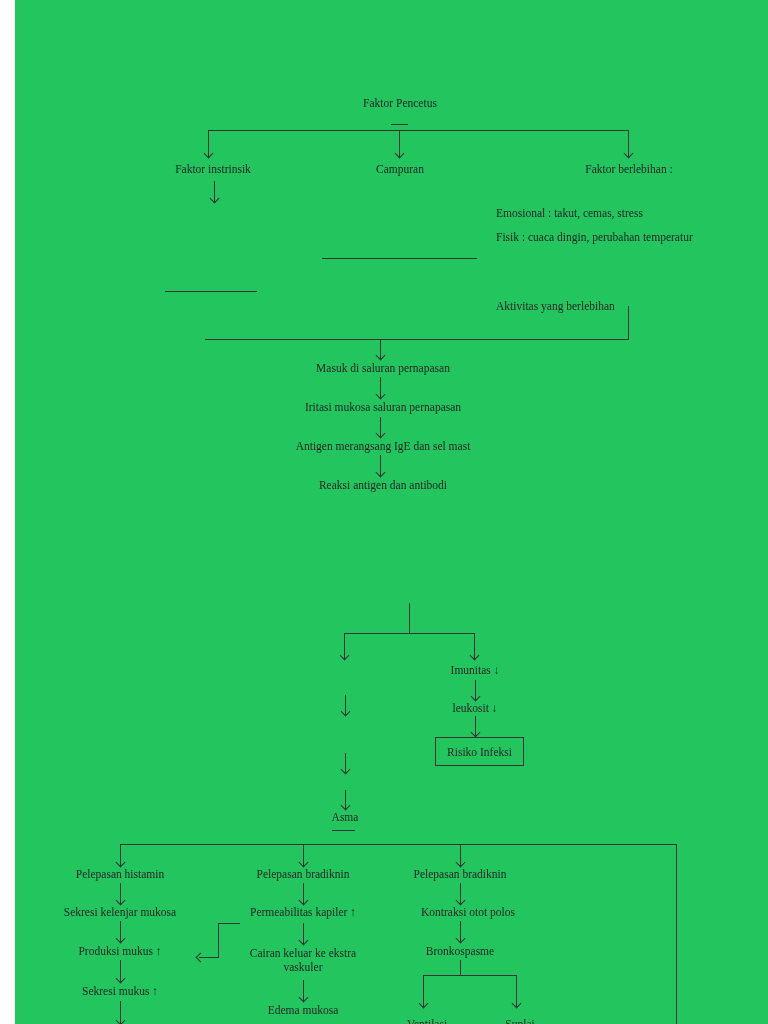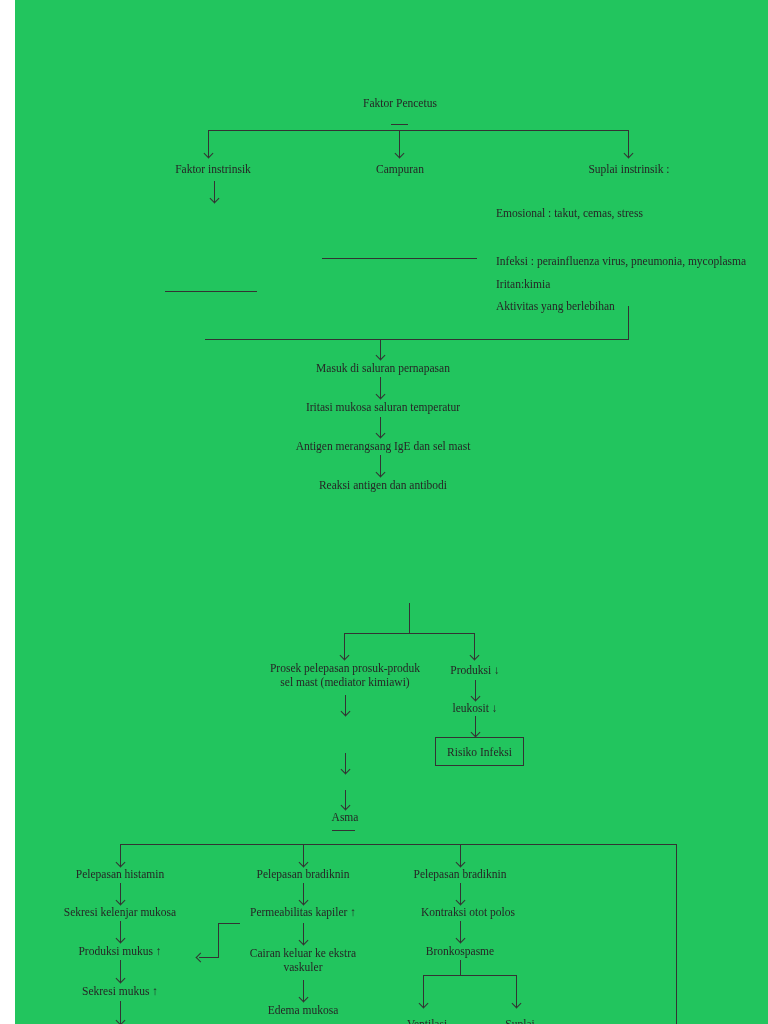--- a/index.html
+++ b/index.html
@@ -32,52 +32,49 @@
   <div class="node" style="left:305px;top:96px;width:160px;">Faktor Pencetus</div>
   <div class="hline" style="left:376px;top:124px;width:17px;"></div>
 
   <div class="hline" style="left:193px;top:130px;width:420px;"></div>
   <div class="arrow-d" style="left:193px;top:130px;height:27px;"></div>
   <div class="arrow-d" style="left:384px;top:130px;height:27px;"></div>
   <div class="arrow-d" style="left:613px;top:130px;height:27px;"></div>
 
   <div class="node" style="left:128px;top:162px;width:140px;">Faktor instrinsik</div>
   <div class="node" style="left:315px;top:162px;width:140px;">Campuran</div>
-  <div class="node" style="left:534px;top:162px;width:160px;">Suplai instrinsik :</div>
+  <div class="node" style="left:534px;top:162px;width:160px;">Faktor berlebihan :</div>
 
   <div class="arrow-d" style="left:199px;top:181px;height:21px;"></div>
 
   <div class="node la" style="left:481px;top:206px;width:250px;">Emosional : takut, cemas, stress</div>
-  <div class="node la" style="left:481px;top:254px;width:260px;">Infeksi : perainfluenza virus, pneumonia, mycoplasma</div>
-  <div class="node la" style="left:481px;top:277px;width:250px;">Iritan:kimia</div>
+  <div class="node la" style="left:481px;top:230px;width:250px;">Fisik : cuaca dingin, perubahan temperatur</div>
   <div class="node la" style="left:481px;top:299px;width:250px;">Aktivitas yang berlebihan</div>
 
   <div class="hline" style="left:307px;top:258px;width:155px;"></div>
   <div class="hline" style="left:150px;top:291px;width:92px;"></div>
 
   <div class="vline" style="left:613px;top:306px;height:33px;"></div>
   <div class="hline" style="left:190px;top:339px;width:424px;"></div>
   <div class="arrow-d" style="left:365px;top:339px;height:20px;"></div>
 
   <div class="node" style="left:268px;top:361px;width:200px;text-align:center;">Masuk di saluran pernapasan</div>
   <div class="arrow-d" style="left:365px;top:377px;height:21px;"></div>
-  <div class="node" style="left:258px;top:400px;width:220px;">Iritasi mukosa saluran temperatur</div>
+  <div class="node" style="left:258px;top:400px;width:220px;">Iritasi mukosa saluran pernapasan</div>
   <div class="arrow-d" style="left:365px;top:417px;height:20px;"></div>
   <div class="node" style="left:248px;top:439px;width:240px;">Antigen merangsang IgE dan sel mast</div>
   <div class="arrow-d" style="left:365px;top:455px;height:21px;"></div>
   <div class="node" style="left:263px;top:478px;width:210px;">Reaksi antigen dan antibodi</div>
 
   <div class="vline" style="left:394px;top:603px;height:30px;"></div>
   <div class="hline" style="left:329px;top:633px;width:131px;"></div>
   <div class="arrow-d" style="left:329px;top:633px;height:26px;"></div>
   <div class="arrow-d" style="left:459px;top:633px;height:26px;"></div>
 
-  <div class="node" style="left:225px;top:661px;width:210px;">Prosek pelepasan prosuk-produk
-sel mast (mediator kimiawi)</div>
-  <div class="node" style="left:400px;top:663px;width:120px;">Produksi ↓</div>
+  <div class="node" style="left:400px;top:663px;width:120px;">Imunitas ↓</div>
 
   <div class="arrow-d" style="left:330px;top:695px;height:20px;"></div>
 
   <div class="arrow-d" style="left:460px;top:680px;height:20px;"></div>
   <div class="node" style="left:410px;top:701px;width:100px;">leukosit ↓</div>
   <div class="arrow-d" style="left:460px;top:716px;height:20px;"></div>
   <div class="boxed" style="left:420px;top:737px;width:87px;height:27px;">
     <span>Risiko Infeksi</span>
   </div>
 

